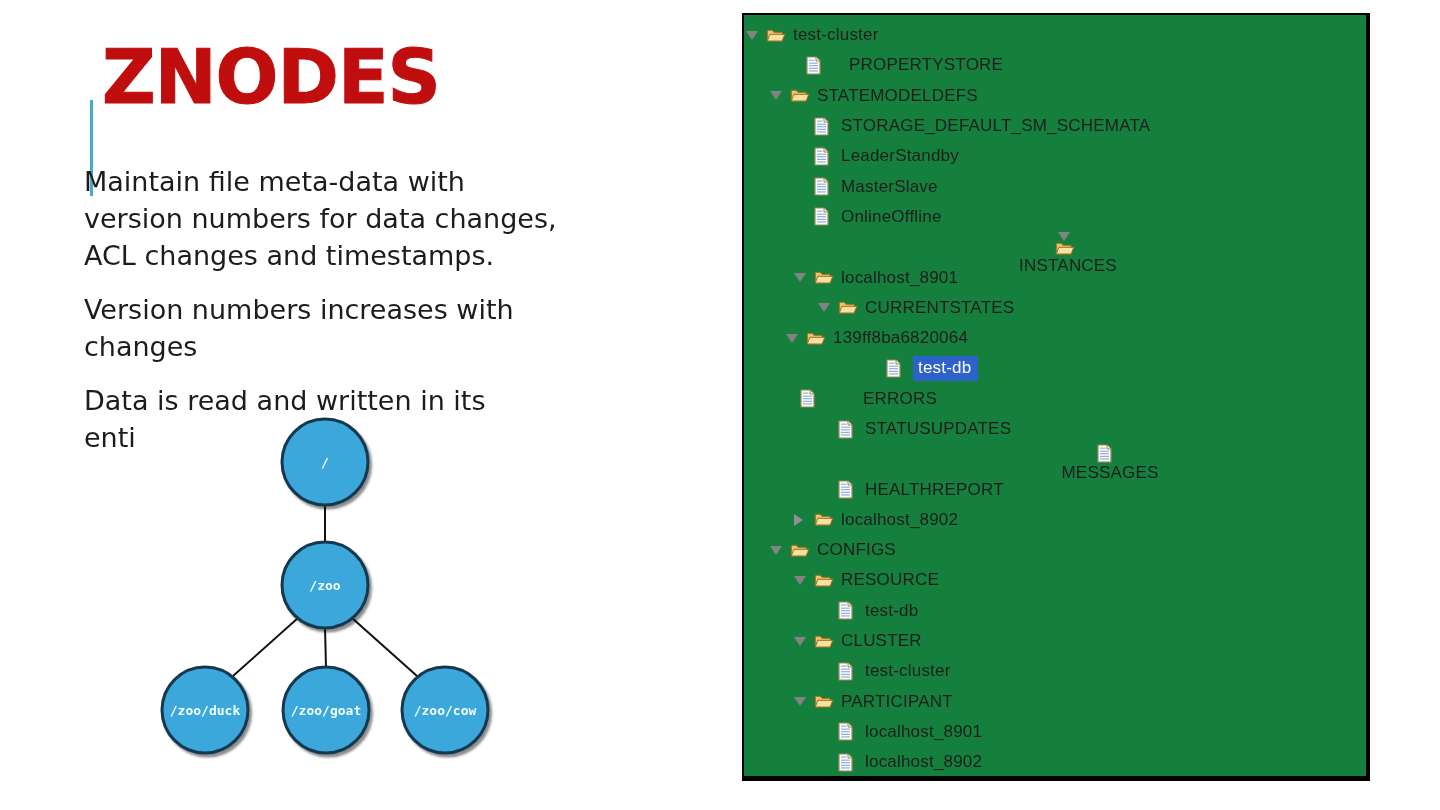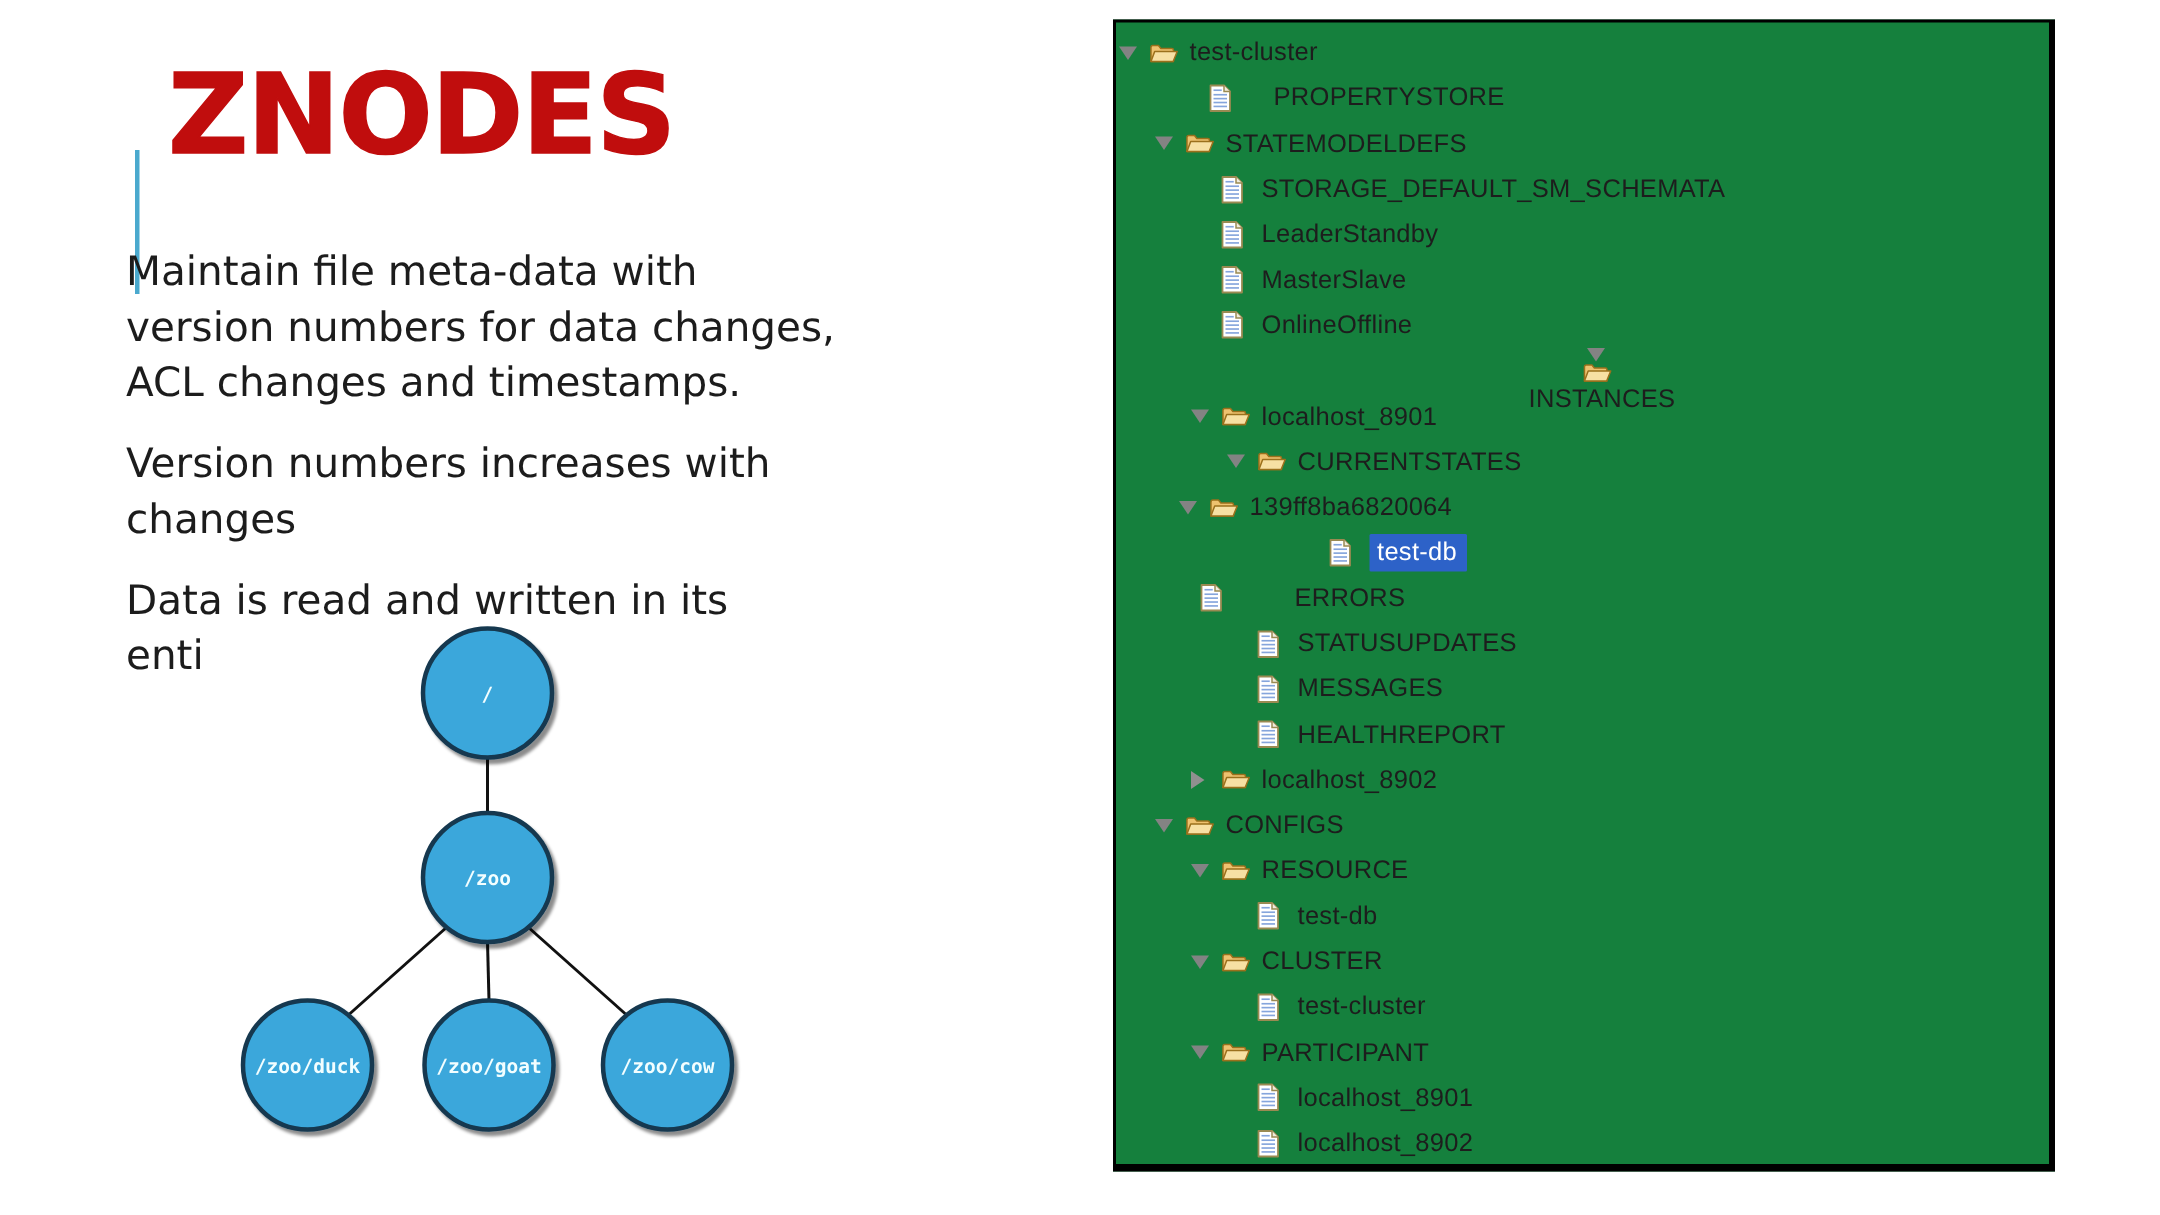--- a/index.html
+++ b/index.html
@@ -7,21 +7,21 @@
     --node-blue:#3aa7db; --node-border:#14384f; --edge-dark:#111111; --node-label:#f2feff;
     --selection-blue:#2d62c8; --selection-text:#ffffff; --tree-text:#1d1d1d;
     --triangle-gray:#838383; --folder-fill:#eec26f; --folder-front:#f7e0a3; --folder-outline:#9b701c;
     --file-outline:#9a8a52; --file-line-blue:#85a5dc; --panel-border:#000000;
   }
   *{margin:0;padding:0;box-sizing:border-box;}
   html,body{width:1440px;height:810px;background:#ffffff;overflow:hidden;}
   body{font-family:"DejaVu Sans",sans-serif;position:relative;}
 
   .accent-bar{position:absolute;left:90px;top:100px;width:3px;height:96px;background:var(--accent-blue);}
-  .title{position:absolute;left:112px;top:40px;font-family:"DejaVu Sans",sans-serif;
+  .title{position:absolute;left:102px;top:40px;font-family:"DejaVu Sans",sans-serif;
          font-weight:bold;font-size:74px;line-height:1;letter-spacing:-1px;color:var(--title-red);
          -webkit-text-stroke:1px currentColor;}
   .paragraphs{position:absolute;left:84px;top:163px;width:610px;}
   .para{margin-bottom:17px;}
   .bline{font-size:27px;line-height:37px;color:var(--text-dark);white-space:nowrap;}
 
   .diagram{position:absolute;left:150px;top:410px;}
   .node{fill:var(--node-blue);stroke:var(--node-border);stroke-width:3;}
   .nlabel{fill:var(--node-label);font-family:"DejaVu Sans Mono",monospace;font-size:13px;
           font-weight:bold;text-anchor:middle;}
@@ -272,21 +272,21 @@
           <path d="M10 1 L10 5 L14 5" fill="#efecdd" stroke="var(--file-outline)" stroke-width="1"></path>
           <rect x="3" y="3.6" width="5.5" height="1.1" fill="var(--file-line-blue)"></rect>
           <rect x="3" y="6.6" width="9" height="1.1" fill="var(--file-line-blue)"></rect>
           <rect x="3" y="9.2" width="9" height="1.1" fill="var(--file-line-blue)"></rect>
           <rect x="3" y="11.8" width="9" height="1.1" fill="var(--file-line-blue)"></rect>
           <rect x="3" y="14.4" width="9" height="1.1" fill="var(--file-line-blue)"></rect>
         </svg>
       </span>
       <span class="tlabel">STATUSUPDATES</span>
     </div>
-    <div class="trow" style="padding-left: 74px;">
+    <div class="trow" style="padding-left: 110px; flex-direction: column;">
       <span class="twisty"></span>
       <span class="ticon">
         <svg width="15" height="19" viewBox="0 0 15 19">
           <path d="M1 1 L10 1 L14 5 L14 18 L1 18 Z" fill="#ffffff" stroke="var(--file-outline)" stroke-width="1.2" stroke-linejoin="round"></path>
           <path d="M10 1 L10 5 L14 5" fill="#efecdd" stroke="var(--file-outline)" stroke-width="1"></path>
           <rect x="3" y="3.6" width="5.5" height="1.1" fill="var(--file-line-blue)"></rect>
           <rect x="3" y="6.6" width="9" height="1.1" fill="var(--file-line-blue)"></rect>
           <rect x="3" y="9.2" width="9" height="1.1" fill="var(--file-line-blue)"></rect>
           <rect x="3" y="11.8" width="9" height="1.1" fill="var(--file-line-blue)"></rect>
           <rect x="3" y="14.4" width="9" height="1.1" fill="var(--file-line-blue)"></rect>

